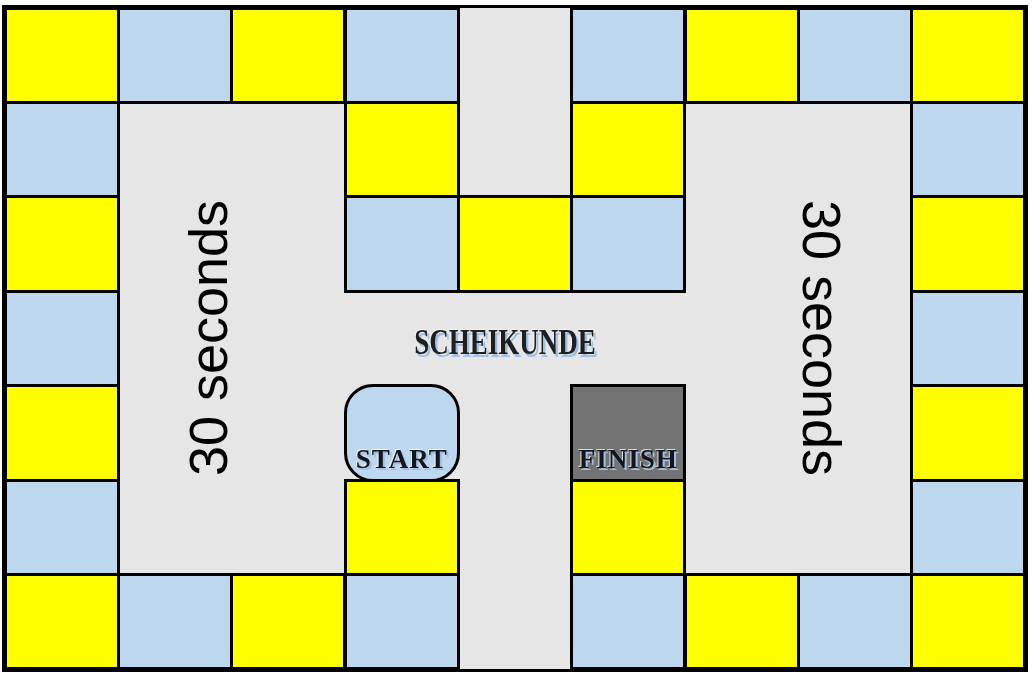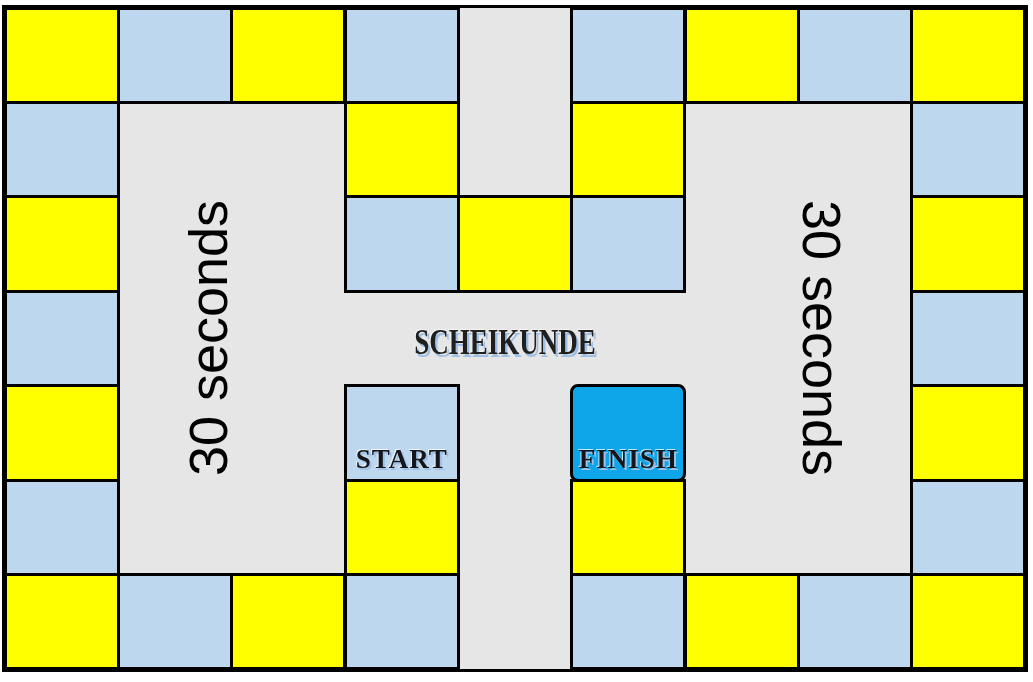--- a/index.html
+++ b/index.html
@@ -65,24 +65,24 @@
       <div class="cell" style="left: 565.167px; top: 92.9286px; width: 116.333px; height: 97.4286px; background: rgb(255, 255, 0);"></div>
       <div class="cell" style="left: 905.167px; top: 92.9286px; width: 116.333px; height: 97.4286px; background: rgb(189, 215, 238);"></div>
       <div class="cell" style="left: -1.5px; top: 187.357px; width: 116.333px; height: 97.4286px; background: rgb(255, 255, 0);"></div>
       <div class="cell" style="left: 338.5px; top: 187.357px; width: 116.333px; height: 97.4286px; background: rgb(189, 215, 238);"></div>
       <div class="cell" style="left: 451.833px; top: 187.357px; width: 116.333px; height: 97.4286px; background: rgb(255, 255, 0);"></div>
       <div class="cell" style="left: 565.167px; top: 187.357px; width: 116.333px; height: 97.4286px; background: rgb(189, 215, 238);"></div>
       <div class="cell" style="left: 905.167px; top: 187.357px; width: 116.333px; height: 97.4286px; background: rgb(255, 255, 0);"></div>
       <div class="cell" style="left: -1.5px; top: 281.786px; width: 116.333px; height: 97.4286px; background: rgb(189, 215, 238);"></div>
       <div class="cell" style="left: 905.167px; top: 281.786px; width: 116.333px; height: 97.4286px; background: rgb(189, 215, 238);"></div>
       <div class="cell" style="left: -1.5px; top: 376.214px; width: 116.333px; height: 97.4286px; background: rgb(255, 255, 0);"></div>
-      <div class="cell" style="left: 338.5px; top: 376.214px; width: 116.333px; height: 97.4286px; background: rgb(189, 215, 238);">
+      <div class="cell" style="left: 338.5px; top: 376.214px; width: 116.333px; height: 97.4286px; background: rgb(189, 215, 238); border-radius: 29px;">
         <span class="cell-label">START</span>
       </div>
-      <div class="cell" style="left: 565.167px; top: 376.214px; width: 116.333px; height: 97.4286px; background: #0ea5e9; border-radius: 8px;">
+      <div class="cell" style="left: 565.167px; top: 376.214px; width: 116.333px; height: 97.4286px; background: #737373;">
         <span class="cell-label">FINISH</span>
       </div>
       <div class="cell" style="left: 905.167px; top: 376.214px; width: 116.333px; height: 97.4286px; background: rgb(255, 255, 0);"></div>
       <div class="cell" style="left: -1.5px; top: 470.643px; width: 116.333px; height: 97.4286px; background: rgb(189, 215, 238);"></div>
       <div class="cell" style="left: 338.5px; top: 470.643px; width: 116.333px; height: 97.4286px; background: rgb(255, 255, 0);"></div>
       <div class="cell" style="left: 565.167px; top: 470.643px; width: 116.333px; height: 97.4286px; background: rgb(255, 255, 0);"></div>
       <div class="cell" style="left: 905.167px; top: 470.643px; width: 116.333px; height: 97.4286px; background: rgb(189, 215, 238);"></div>
       <div class="cell" style="left: -1.5px; top: 565.071px; width: 116.333px; height: 97.4286px; background: rgb(255, 255, 0);"></div>
       <div class="cell" style="left: 111.833px; top: 565.071px; width: 116.333px; height: 97.4286px; background: rgb(189, 215, 238);"></div>
       <div class="cell" style="left: 225.167px; top: 565.071px; width: 116.333px; height: 97.4286px; background: rgb(255, 255, 0);"></div>

